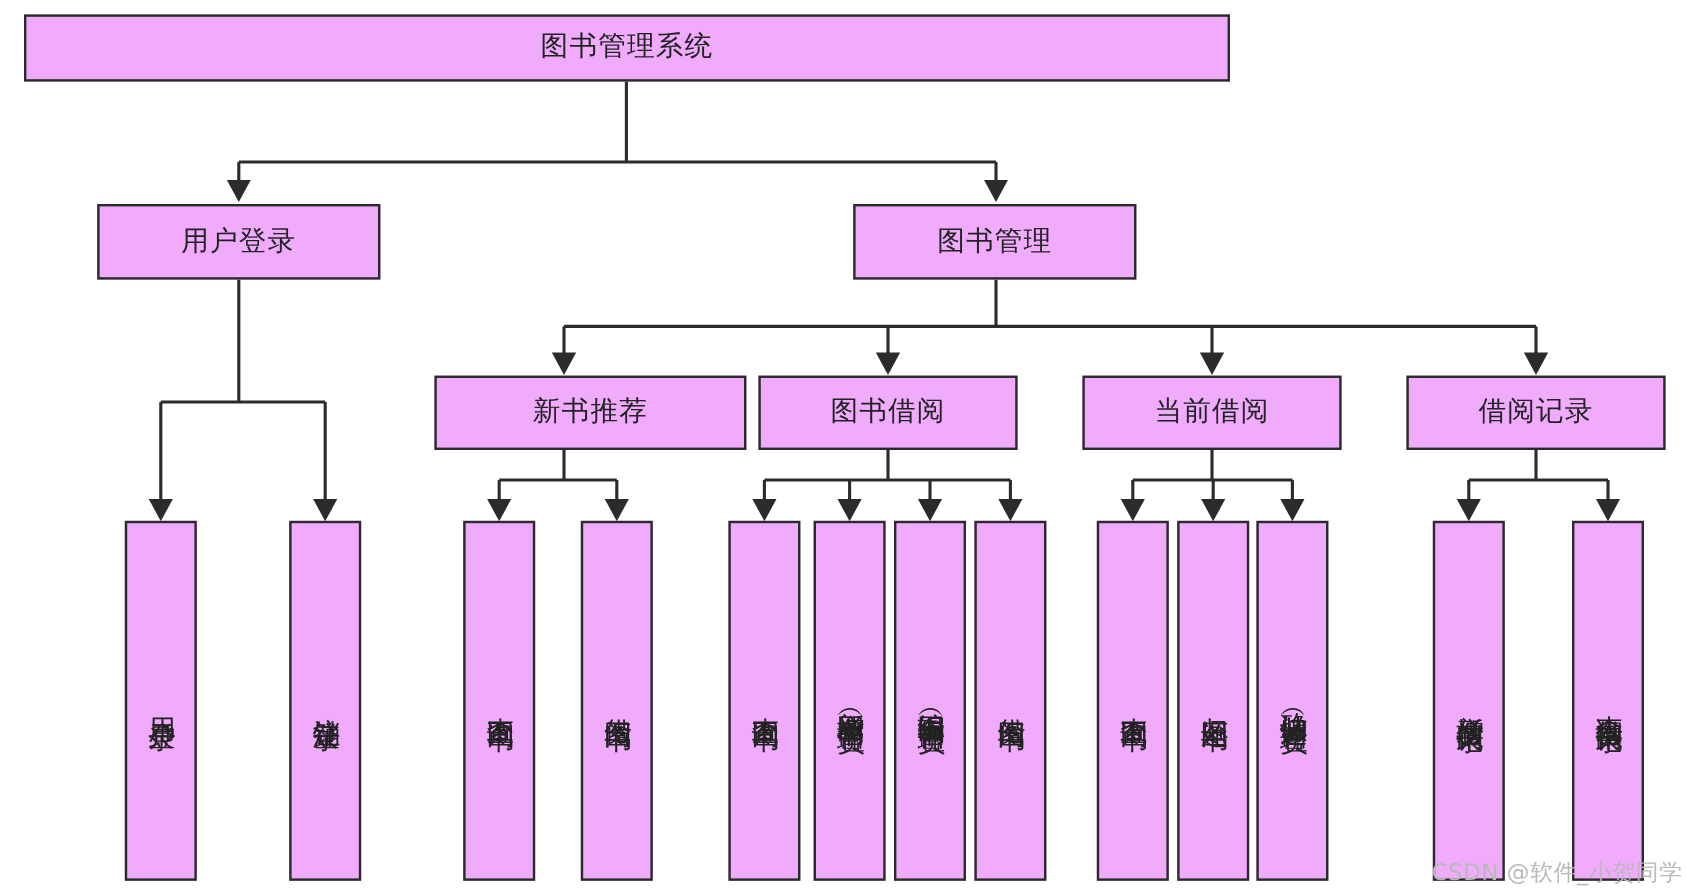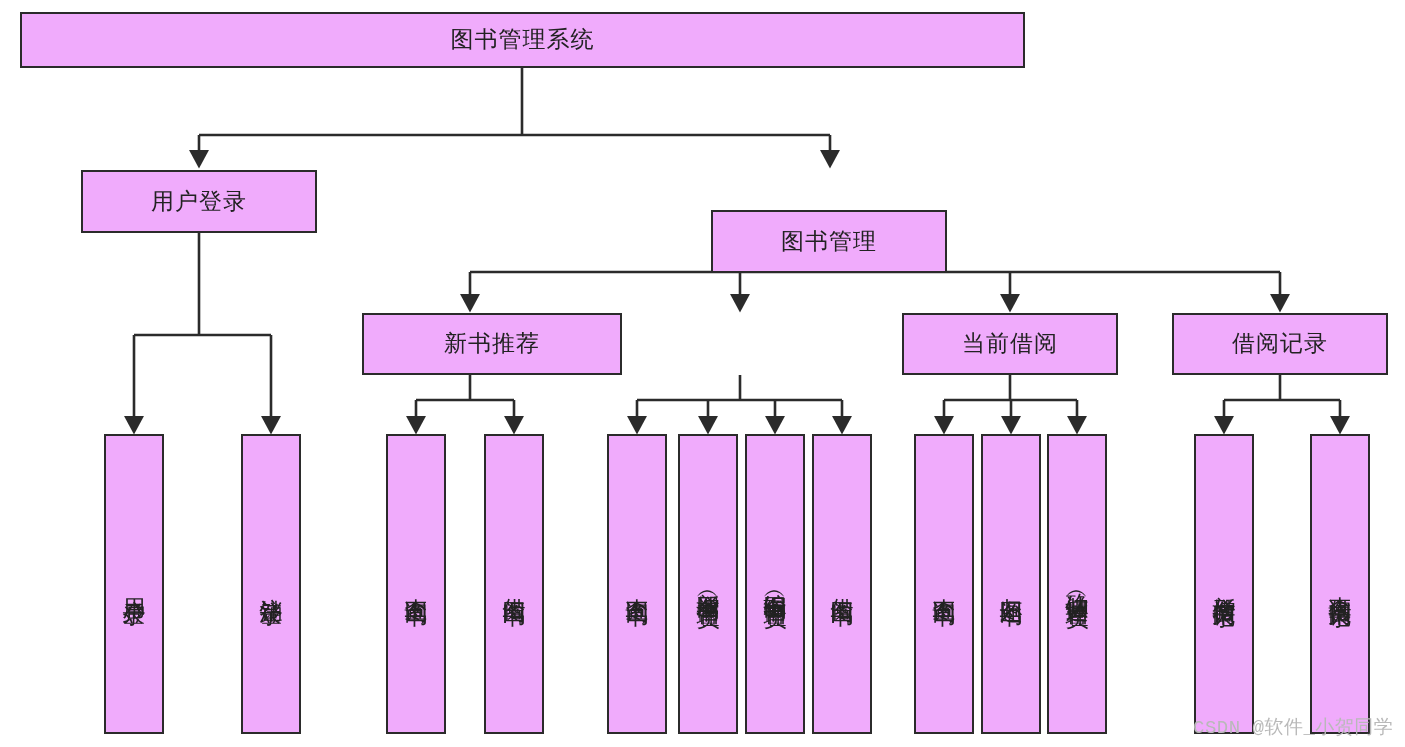--- a/index.html
+++ b/index.html
@@ -113,26 +113,29 @@
     </g>
   </svg>
 
   <div class="node-box" style="left:20px; top:12px; width:1005px; height:56px;">
     <span class="node-label-h">图书管理系统</span>
   </div>
 
   <div class="node-box" style="left:81px; top:170px; width:236px; height:63px;">
     <span class="node-label-h">用户登录</span>
   </div>
-  <div class="node-box" style="left:711px; top:170px; width:236px; height:63px;margin-top:40px;">
+  <div class="node-box" style="left:711px; top:170px; width:236px; height:63px;">
     <span class="node-label-h">图书管理</span>
   </div>
 
   <div class="node-box" style="left:362px; top:313px; width:260px; height:62px;">
     <span class="node-label-h">新书推荐</span>
+  </div>
+  <div class="node-box" style="left:632px; top:313px; width:216px; height:62px;">
+    <span class="node-label-h">图书借阅</span>
   </div>
   <div class="node-box" style="left:1172px; top:313px; width:216px; height:62px;">
     <span class="node-label-h">借阅记录</span>
   </div>
   <div class="node-box" style="left:902px; top:313px; width:216px; height:62px;">
     <span class="node-label-h">当前借阅</span>
   </div>
 
   <div class="node-box" style="left:104px; top:434px; width:60px; height:300px;">
     <span class="node-label-v">用户登录</span>
@@ -171,15 +174,15 @@
     <span class="node-label-v">确认归还（管理员）</span>
   </div>
 
   <div class="node-box" style="left:1194px; top:434px; width:60px; height:300px;">
     <span class="node-label-v">新增借阅记录</span>
   </div>
   <div class="node-box" style="left:1310px; top:434px; width:60px; height:300px;">
     <span class="node-label-v">查询借阅记录</span>
   </div>
 
-  <div class="watermark" style="left:1193px; top:714px;font-family:Liberation Mono, monospace;">CSDN @软件_小贺同学</div>
+  <div class="watermark" style="left:1193px; top:714px;">CSDN @软件_小贺同学</div>
 
 </div>
 
 </body></html>

